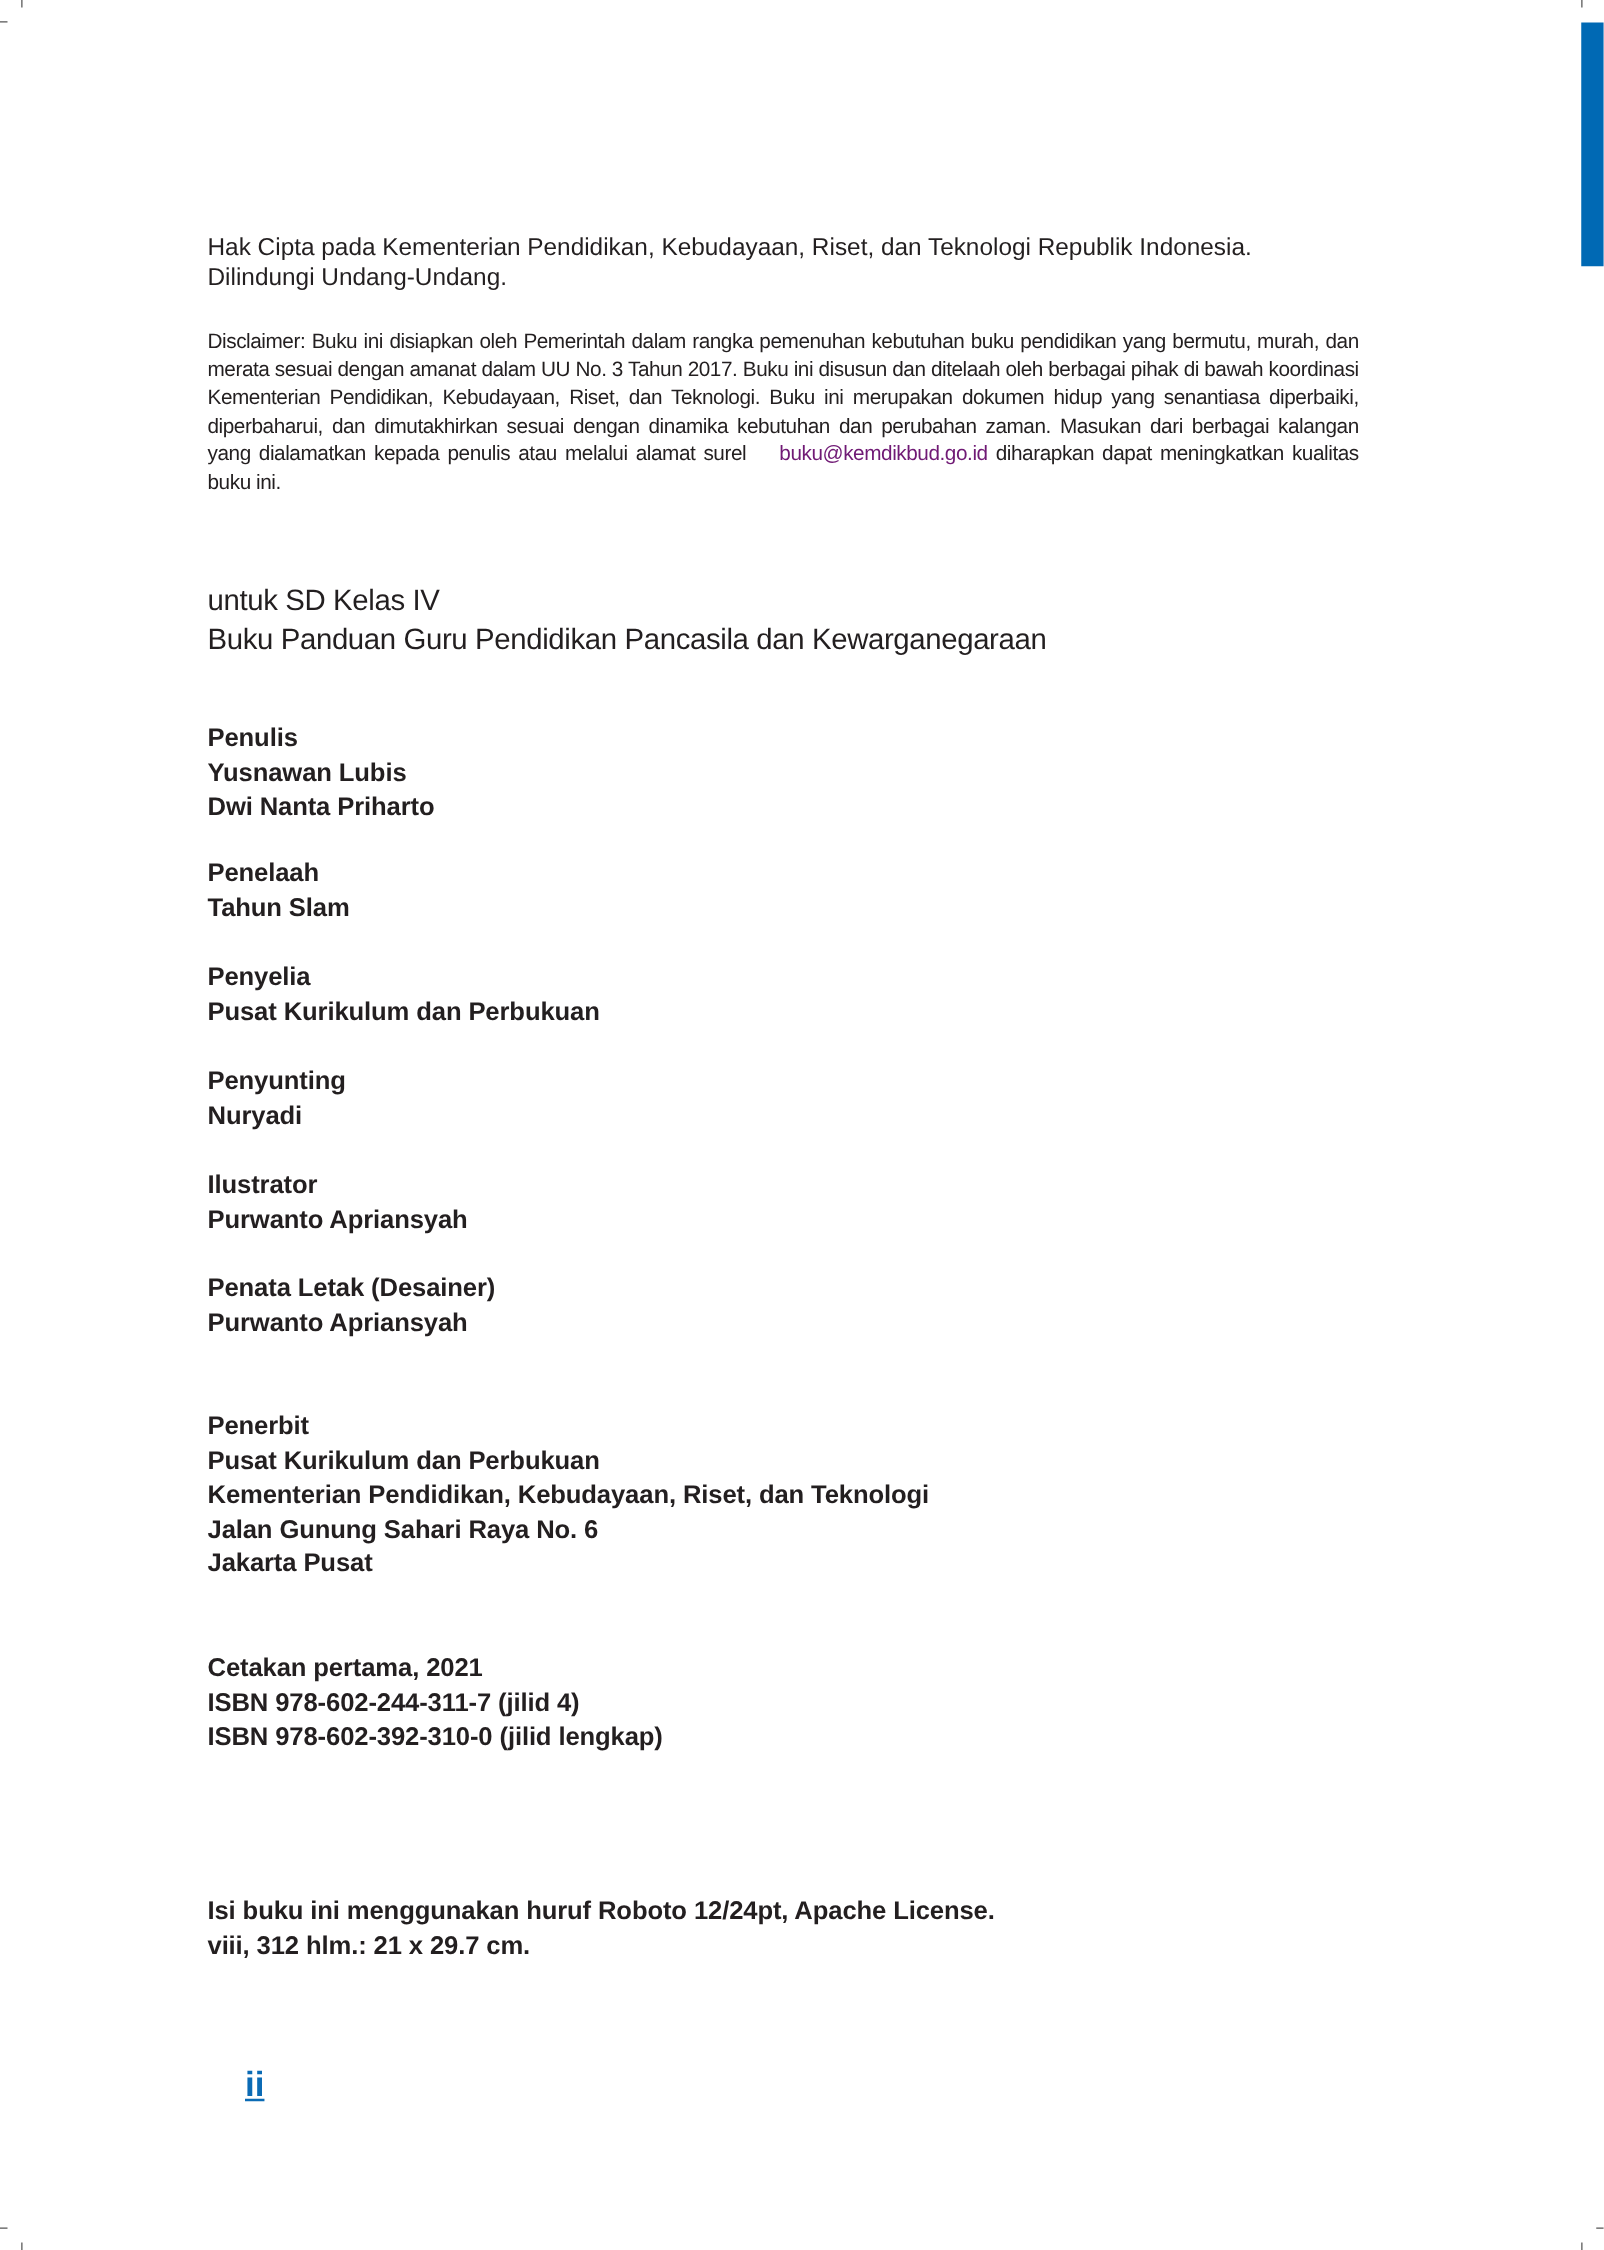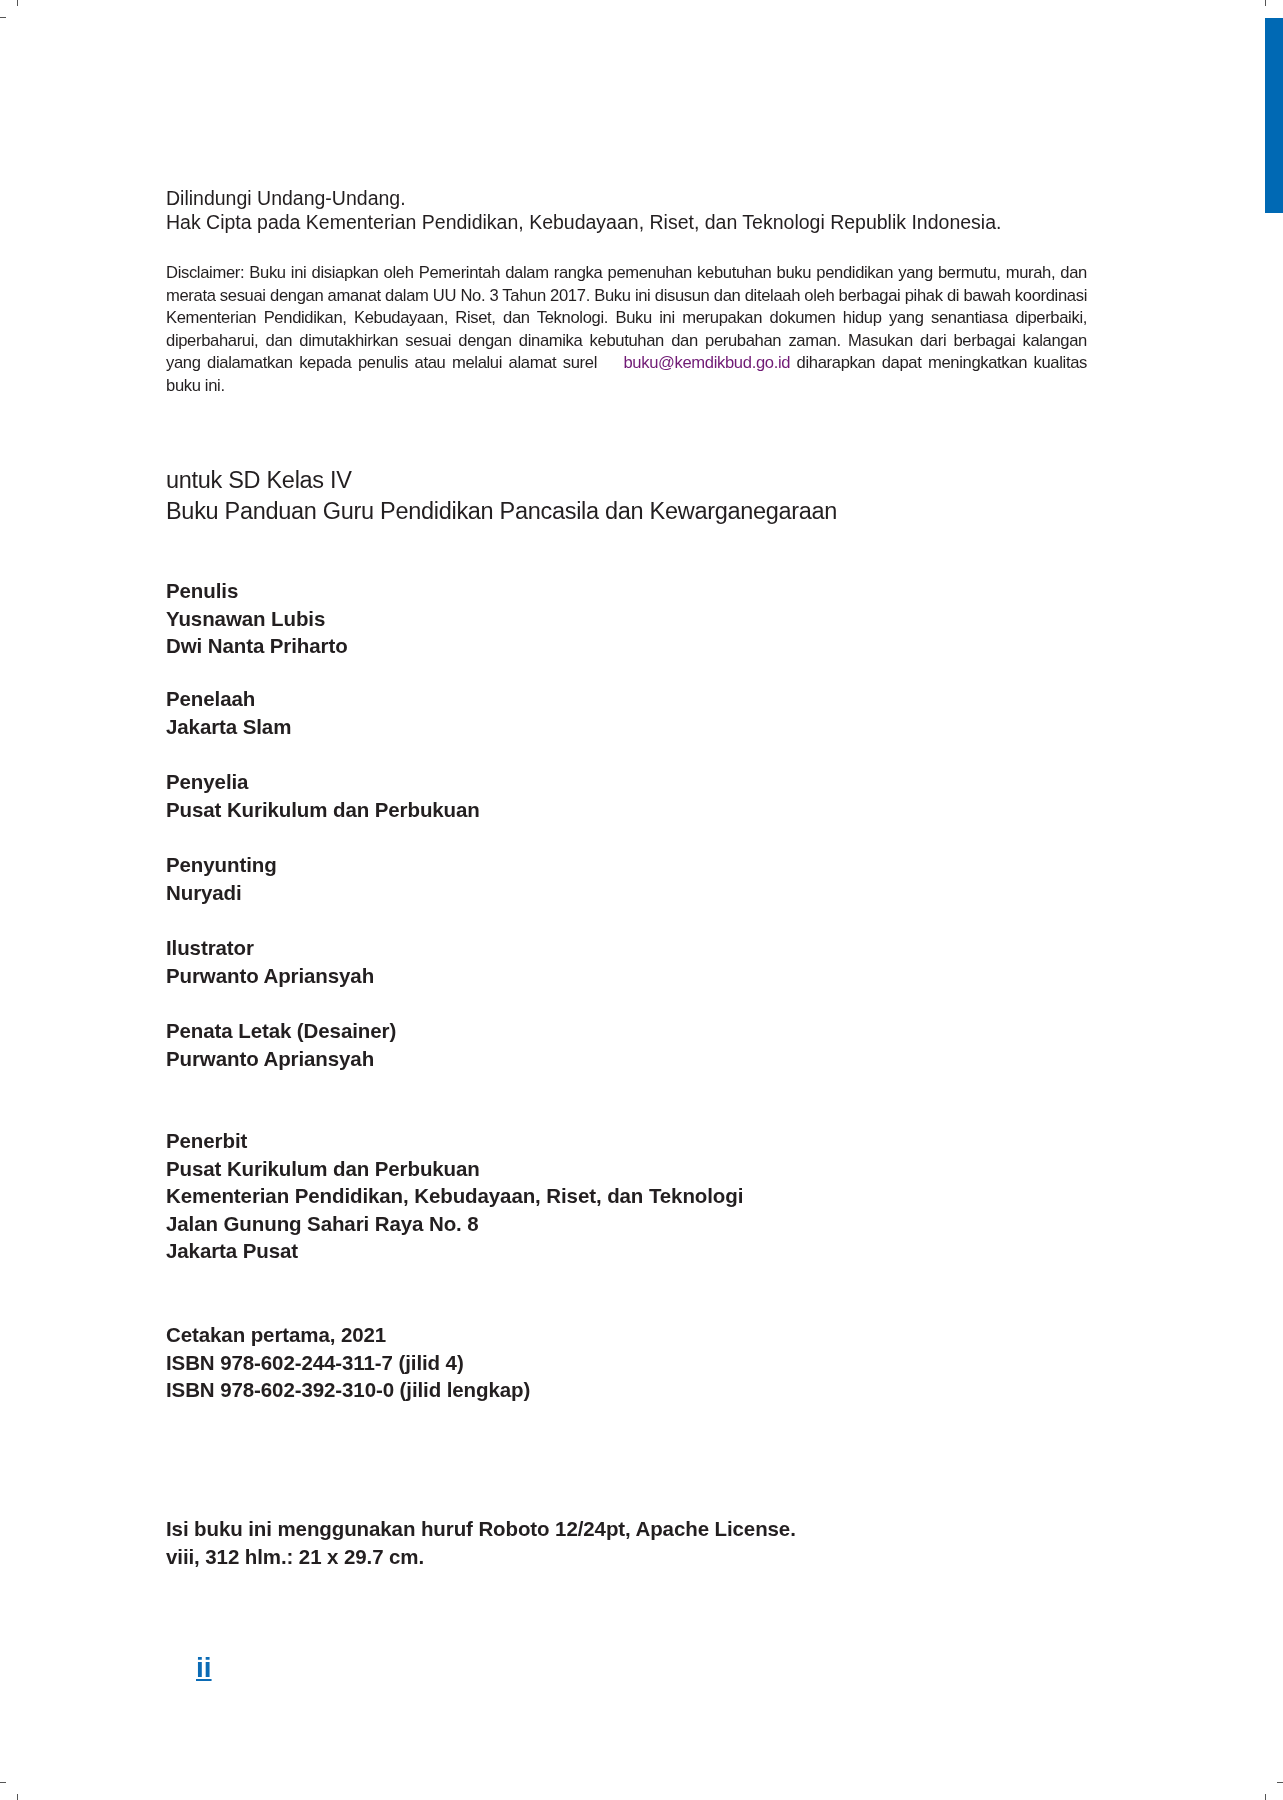--- a/index.html
+++ b/index.html
@@ -24,39 +24,39 @@
 <div class="abs crop" style="left:0;top:17px;width:6px;height:1px;"></div>
 <div class="abs crop" style="left:0;top:1782px;width:6px;height:1px;"></div>
 <div class="abs crop" style="left:17px;top:1794px;width:1px;height:6px;"></div>
 <div class="abs crop" style="left:1277px;top:1782px;width:6px;height:1px;"></div>
 <div class="abs crop" style="left:1265px;top:1794px;width:1px;height:6px;"></div>
 <div class="abs crop" style="left:1265px;top:0;width:1px;height:6px;"></div>
 
 <div class="abs blue-tab"></div>
 
 <div class="abs copyright">
+  <span class="blockline">Hak Cipta pada Kementerian Pendidikan, Kebudayaan, Riset, dan Teknologi Republik Indonesia.</span>
   <span class="blockline">Dilindungi Undang-Undang.</span>
-  <span class="blockline">Hak Cipta pada Kementerian Pendidikan, Kebudayaan, Riset, dan Teknologi Republik Indonesia.</span>
 </div>
 
 <div class="abs disclaimer"><span>Disclaimer: Buku ini disiapkan oleh Pemerintah dalam rangka pemenuhan kebutuhan buku pendidikan yang bermutu, murah, dan merata sesuai dengan amanat dalam UU No. 3 Tahun 2017. Buku ini disusun dan ditelaah oleh berbagai pihak di bawah koordinasi Kementerian Pendidikan, Kebudayaan, Riset, dan Teknologi. Buku ini merupakan dokumen hidup yang senantiasa diperbaiki, diperbaharui, dan dimutakhirkan sesuai dengan dinamika kebutuhan dan perubahan zaman. Masukan dari berbagai kalangan yang dialamatkan kepada penulis atau melalui alamat surel </span><a>buku@kemdikbud.go.id</a><span> diharapkan dapat meningkatkan kualitas buku ini.</span></div>
 
 <div class="abs title">
   <span class="blockline">untuk SD Kelas IV</span>
   <span class="blockline">Buku Panduan Guru Pendidikan Pancasila dan Kewarganegaraan</span>
 </div>
 
 <div class="abs txt" style="left:166px;top:577px;">
   <span class="blockline">Penulis</span>
   <span class="blockline">Yusnawan Lubis</span>
   <span class="blockline">Dwi Nanta Priharto</span>
 </div>
 <div class="abs txt" style="left:166px;top:685px;">
   <span class="blockline">Penelaah</span>
-  <span class="blockline">Jakarta Slam</span>
+  <span class="blockline">Tahun Slam</span>
 </div>
 <div class="abs txt" style="left:166px;top:768px;">
   <span class="blockline">Penyelia</span>
   <span class="blockline">Pusat Kurikulum dan Perbukuan</span>
 </div>
 <div class="abs txt" style="left:166px;top:851px;">
   <span class="blockline">Penyunting</span>
   <span class="blockline">Nuryadi</span>
 </div>
 <div class="abs txt" style="left:166px;top:934px;">
@@ -65,21 +65,21 @@
 </div>
 <div class="abs txt" style="left:166px;top:1017px;">
   <span class="blockline">Penata Letak (Desainer)</span>
   <span class="blockline">Purwanto Apriansyah</span>
 </div>
 
 <div class="abs txt" style="left:166px;top:1127px;">
   <span class="blockline">Penerbit</span>
   <span class="blockline">Pusat Kurikulum dan Perbukuan</span>
   <span class="blockline">Kementerian Pendidikan, Kebudayaan, Riset, dan Teknologi</span>
-  <span class="blockline">Jalan Gunung Sahari Raya No. 8</span>
+  <span class="blockline">Jalan Gunung Sahari Raya No. 6</span>
   <span class="blockline">Jakarta Pusat</span>
 </div>
 
 <div class="abs txt" style="left:166px;top:1321px;">
   <span class="blockline">Cetakan pertama, 2021</span>
   <span class="blockline">ISBN 978-602-244-311-7 (jilid 4)</span>
   <span class="blockline">ISBN 978-602-392-310-0 (jilid lengkap)</span>
 </div>
 
 <div class="abs txt" style="left:166px;top:1515px;">

